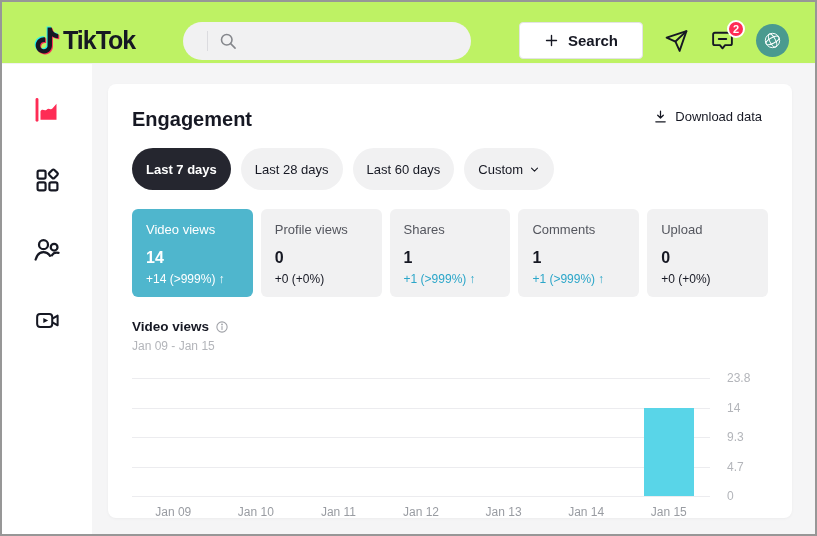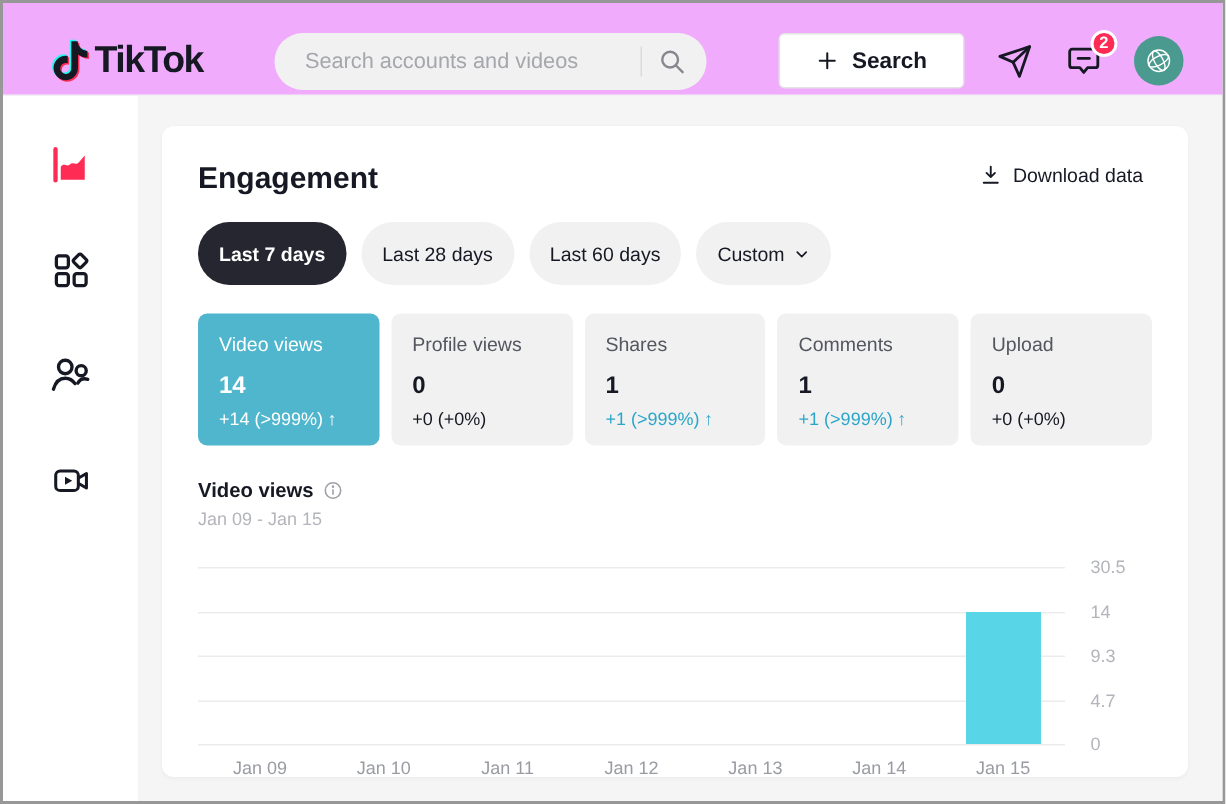--- a/index.html
+++ b/index.html
@@ -4,21 +4,21 @@
 <style>
   :root{
     --brand-red:#fe2c55; --selected-card:#4fb6cd; --bar:#59d5e8;
     --positive:#2ba6c9; --active-pill:#25262f; --avatar-bg:#4a9a8f;
     --ink:#161823;
   }
   *{box-sizing:border-box}
   body{margin:0;background:#fff;font-family:"Liberation Sans",sans-serif;color:var(--ink)}
   .page{width:817px;height:536px;border:2px solid #979797;background:#fff;display:flex;flex-direction:column;overflow:hidden}
   
-  .topbar{flex:0 0 62px;display:flex;align-items:center;padding:16px 26px 0 32px;background:#f0abfc;border-bottom:1px solid #f1f1f2}
+  .topbar{flex:0 0 62px;display:flex;align-items:center;padding:16px 26px 0 32px;background:#bef264;border-bottom:1px solid #f1f1f2}
   .logo{display:flex;align-items:center;gap:3px;cursor:pointer}
   .logo-text{font-size:25px;font-weight:800;letter-spacing:-1px;color:var(--ink)}
   .search{margin-left:48px;width:288px;height:38px;background:#f1f1f2;border-radius:19px;display:flex;align-items:center;padding:0 13px 0 18px}
   .search input{flex:1;min-width:0;border:0;background:transparent;outline:none;font-size:14.5px;color:var(--ink);font-family:"Liberation Sans",sans-serif}
   .search input::placeholder{color:#a5a7ab}
   .search-divider{width:1px;height:20px;background:#dbdbdf;margin:0 10px 0 6px}
   .topbar-right{margin-left:auto;display:flex;align-items:center;gap:21px}
   .upload-btn{display:flex;align-items:center;gap:9px;border:1px solid #e3e3e4;background:#fff;border-radius:4px;height:37px;padding:0 24px;font-size:15px;font-weight:600;color:var(--ink);cursor:pointer;font-family:"Liberation Sans",sans-serif}
   .icon-btn{position:relative;display:flex;cursor:pointer;background:none;border:0;padding:0}
   .badge{position:absolute;top:-8px;right:-10px;background:var(--brand-red);color:#fff;font-size:11px;font-weight:700;min-width:13px;height:18px;padding:0 4px;border-radius:10px;border:2px solid #fff;display:flex;align-items:center;justify-content:center}
@@ -77,21 +77,20 @@
           <g transform="translate(0.9,0.9)">
               <path fill="#fe2c55" d="M12.525.02c1.31-.02 2.61-.01 3.91-.02.08 1.53.63 3.09 1.75 4.17 1.12 1.11 2.7 1.62 4.24 1.79v4.03c-1.44-.05-2.89-.35-4.2-.97-.57-.26-1.1-.59-1.62-.93-.01 2.92.01 5.84-.02 8.75-.08 1.4-.54 2.79-1.35 3.94-1.31 1.92-3.58 3.17-5.91 3.21-1.43.08-2.86-.31-4.08-1.03-2.02-1.19-3.44-3.37-3.65-5.71-.02-.5-.03-1-.01-1.49.18-1.9 1.12-3.72 2.58-4.96 1.66-1.44 3.98-2.13 6.15-1.72.02 1.48-.04 2.96-.04 4.44-.99-.32-2.15-.23-3.02.37-.63.41-1.11 1.04-1.36 1.75-.21.51-.15 1.07-.14 1.61.24 1.64 1.82 3.02 3.5 2.87 1.12-.01 2.19-.66 2.77-1.61.19-.33.4-.67.41-1.06.1-1.79.06-3.57.07-5.36.01-4.03-.01-8.05.02-12.07z"></path>
             </g>
           <path fill="#161823" d="M12.525.02c1.31-.02 2.61-.01 3.91-.02.08 1.53.63 3.09 1.75 4.17 1.12 1.11 2.7 1.62 4.24 1.79v4.03c-1.44-.05-2.89-.35-4.2-.97-.57-.26-1.1-.59-1.62-.93-.01 2.92.01 5.84-.02 8.75-.08 1.4-.54 2.79-1.35 3.94-1.31 1.92-3.58 3.17-5.91 3.21-1.43.08-2.86-.31-4.08-1.03-2.02-1.19-3.44-3.37-3.65-5.71-.02-.5-.03-1-.01-1.49.18-1.9 1.12-3.72 2.58-4.96 1.66-1.44 3.98-2.13 6.15-1.72.02 1.48-.04 2.96-.04 4.44-.99-.32-2.15-.23-3.02.37-.63.41-1.11 1.04-1.36 1.75-.21.51-.15 1.07-.14 1.61.24 1.64 1.82 3.02 3.5 2.87 1.12-.01 2.19-.66 2.77-1.61.19-.33.4-.67.41-1.06.1-1.79.06-3.57.07-5.36.01-4.03-.01-8.05.02-12.07z"></path>
         </svg>
       </span>
       <span class="logo-text">TikTok</span>
     </div>
 
     <div class="search">
-      <input type="text" placeholder="Search accounts and videos" style="">
       <span class="search-divider"></span>
       <span style="display:flex">
         <svg width="20" height="20" viewBox="0 0 24 24" fill="none" stroke="#85878c" stroke-width="1.9" stroke-linecap="round">
           <circle cx="10.5" cy="10.5" r="6.3"></circle>
             <path d="M15.2 15.2 20.5 20.5"></path>
         </svg>
       </span>
     </div>
 
     <div class="topbar-right">
@@ -299,21 +298,21 @@
               <span class="xlabel">Jan 09</span>
               <span class="xlabel">Jan 10</span>
               <span class="xlabel">Jan 11</span>
               <span class="xlabel">Jan 12</span>
               <span class="xlabel">Jan 13</span>
               <span class="xlabel">Jan 14</span>
               <span class="xlabel">Jan 15</span>
             </div>
           </div>
           <div class="ylabels">
-            <span class="ytick" style="top:0">30.5</span>
+            <span class="ytick" style="top:0">23.8</span>
             <span class="ytick" style="top:25%">14</span>
             <span class="ytick" style="top:50%">9.3</span>
             <span class="ytick" style="top:75%">4.7</span>
             <span class="ytick" style="top:100%">0</span>
           </div>
         </div>
 
       </div>
     </div>
   </div>

